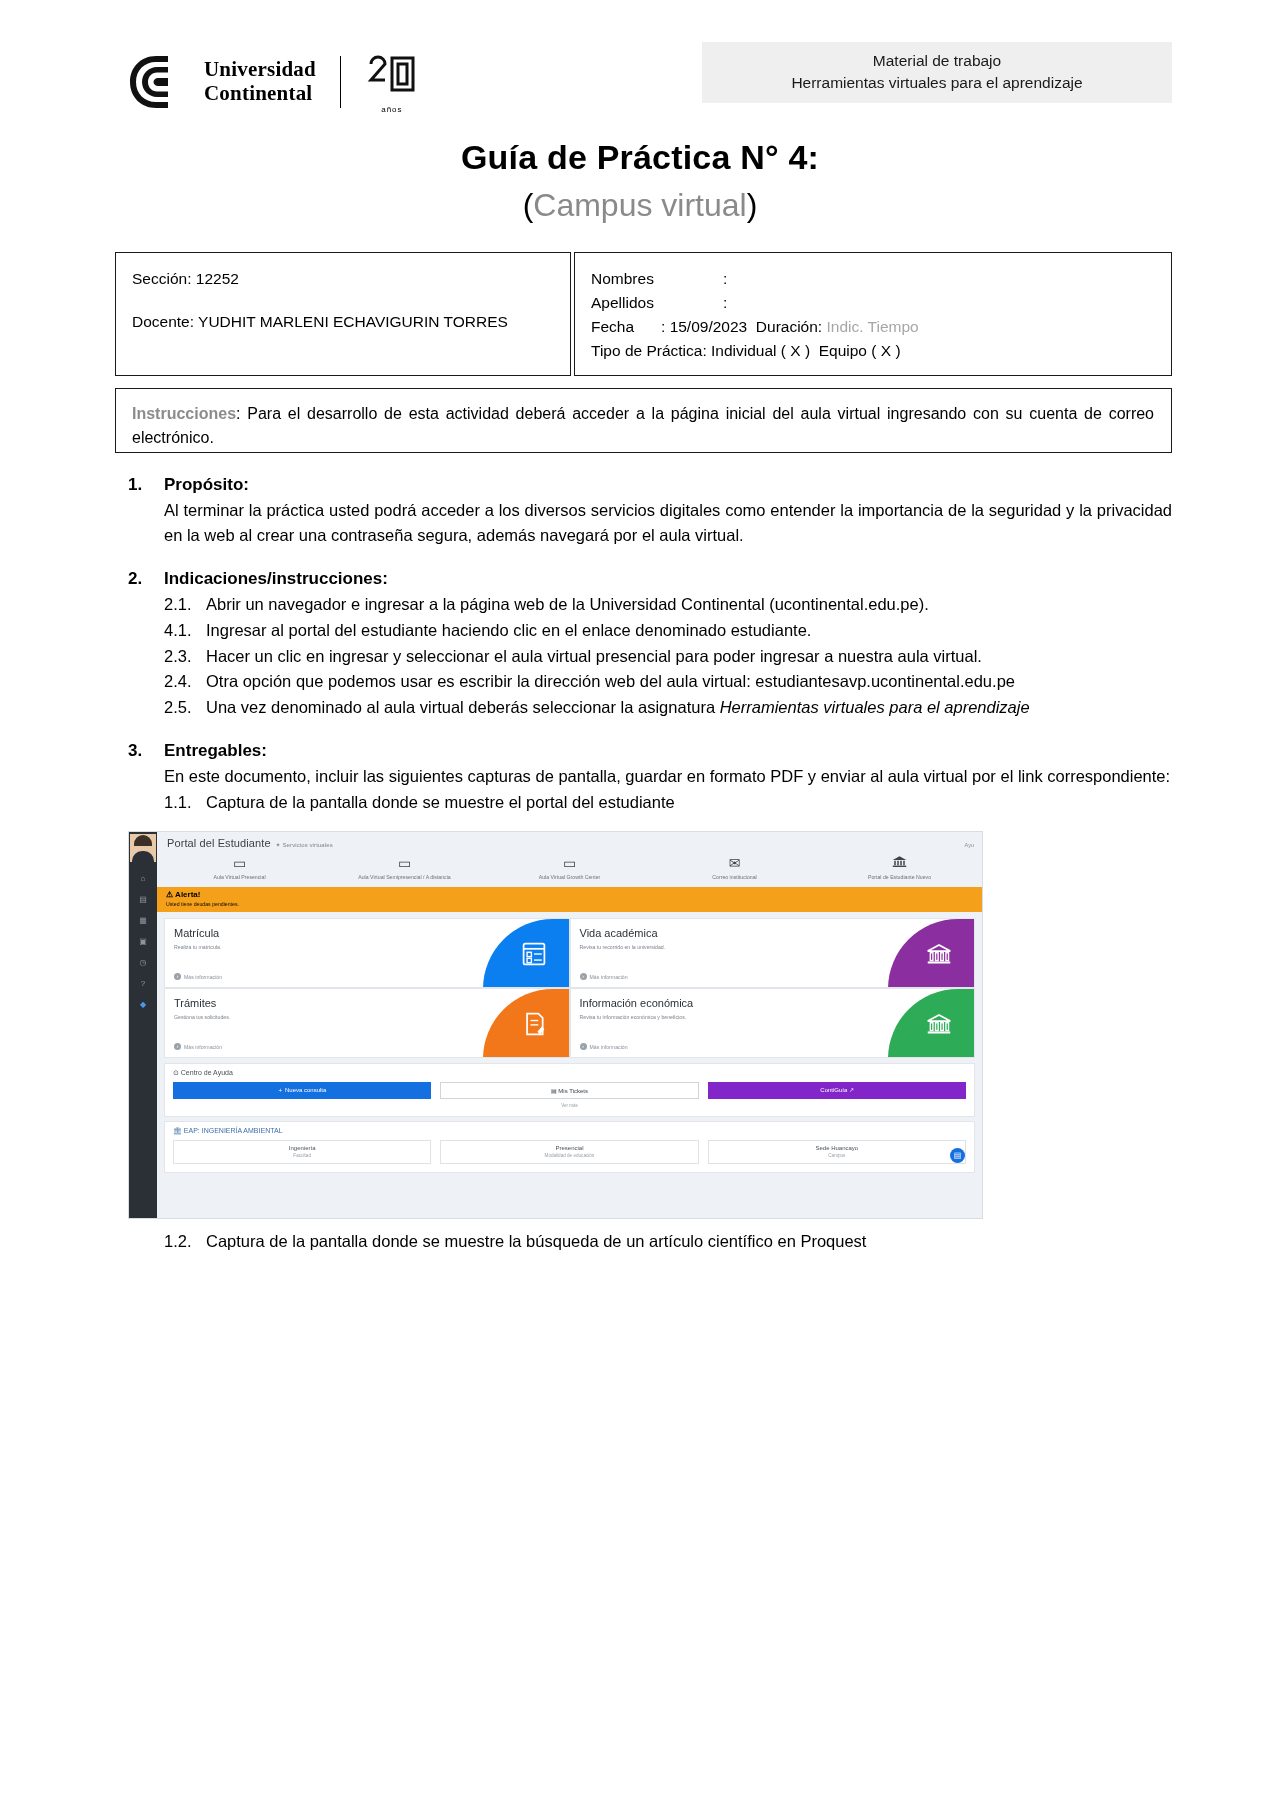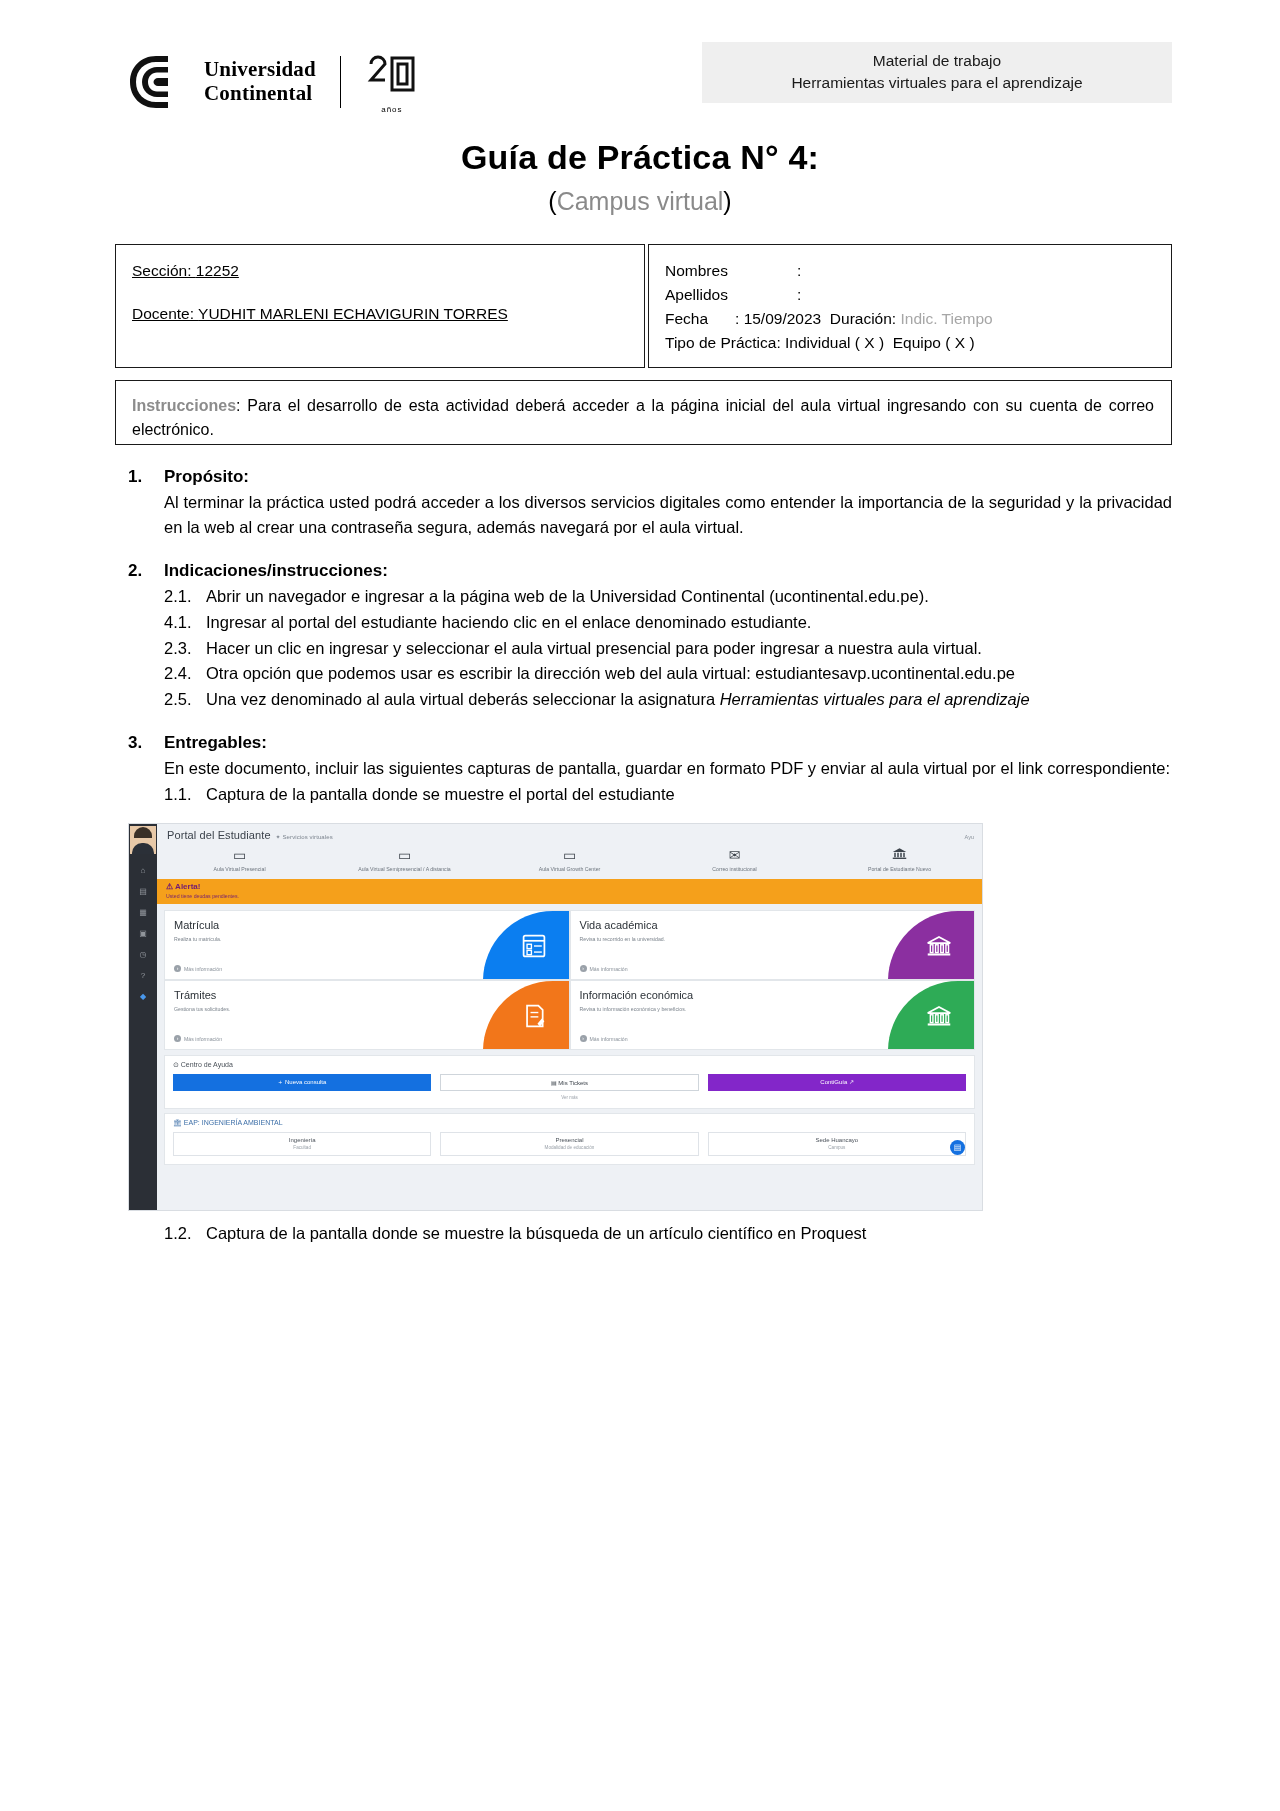--- a/index.html
+++ b/index.html
@@ -82,40 +82,40 @@
   
   .doc-title {
     text-align: center;
     font-size: 34px;
     font-weight: bold;
     margin: 28px 0 0 0;
     letter-spacing: .2px;
   }
   .doc-subtitle {
     text-align: center;
-    font-size: 25px;
+    font-size: 32px;
     margin: 10px 0 0 0;
     color: #000;
   }
   .doc-subtitle .muted { color: #8a8a8a; }
 
   
   .info-row {
     display: flex;
     margin: 28px 108px 0 115px;
     align-items: stretch;
   }
   .info-box {
     border: 1.6px solid #1a1a1a;
     box-sizing: border-box;
     padding: 14px 16px 12px 16px;
     font-size: 15.5px;
     line-height: 1.55;
   }
-  .info-box.left { width: 530px; text-decoration: underline; }
+  .info-box.left { width: 456px; }
   .info-box.right { flex: 1; margin-left: 3px; }
   .info-line { white-space: pre; }
   .spacer-line { height: 19px; }
   .muted-gray { color: #a6a6a6; }
   .lbl-fixed { display: inline-block; width: 132px; }
   .lbl-fecha { display: inline-block; width: 70px; }
 
   .instr-box {
     border: 1.6px solid #1a1a1a;
     margin: 12px 108px 0 115px;
@@ -245,21 +245,21 @@
     font-size: 5.2px;
     margin-top: 2px;
     color: #6c747d;
     white-space: nowrap;
     overflow: hidden;
     text-overflow: ellipsis;
   }
 
   .alert-bar {
     background: #f5a01b;
-    color: #701a75;
+    color: #000000;
     padding: 3px 16px 5px 9px;
   }
   .alert-title { font-size: 8px; font-weight: bold; }
   .alert-sub { font-size: 5.2px; opacity: .95; margin-top: 2px; }
 
   .cards {
     display: grid;
     grid-template-columns: 1fr 1fr;
     padding: 6px 7px 0 7px;
   }

